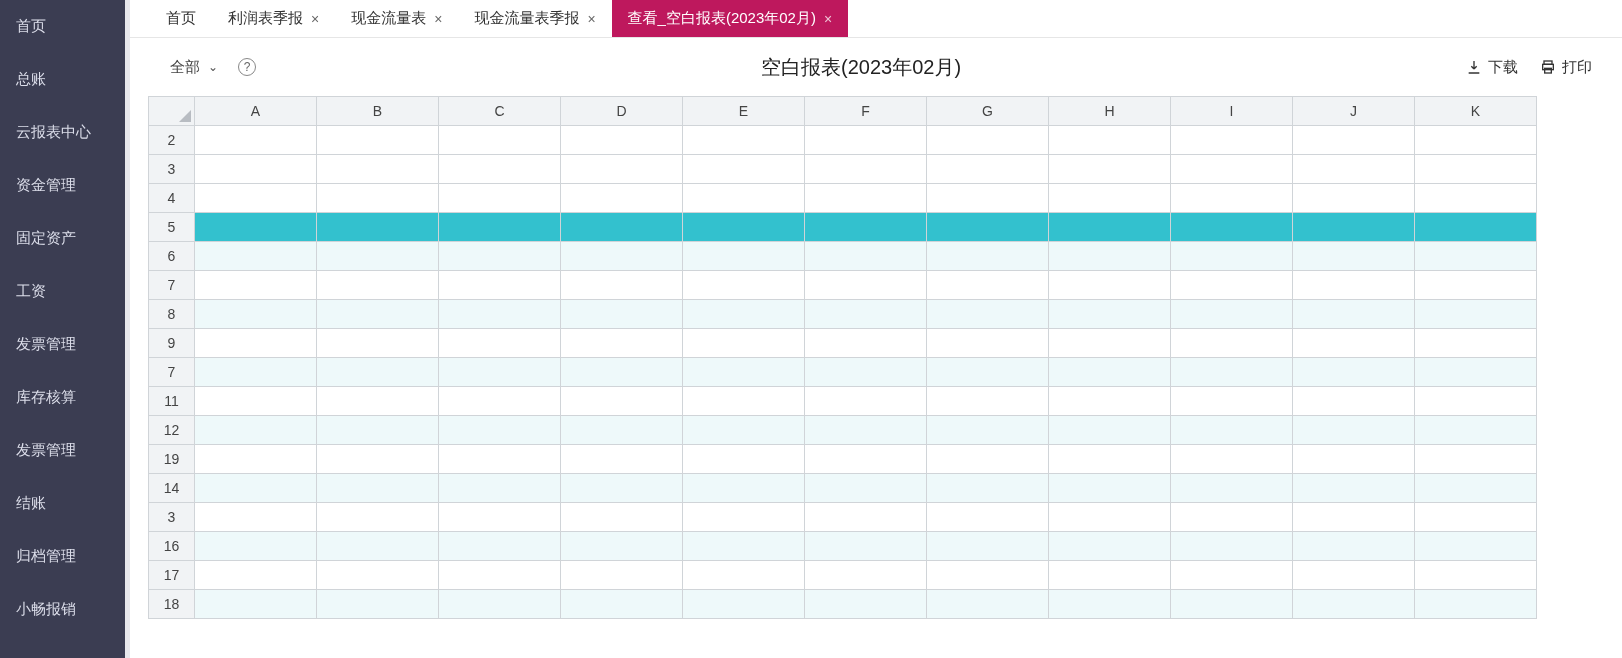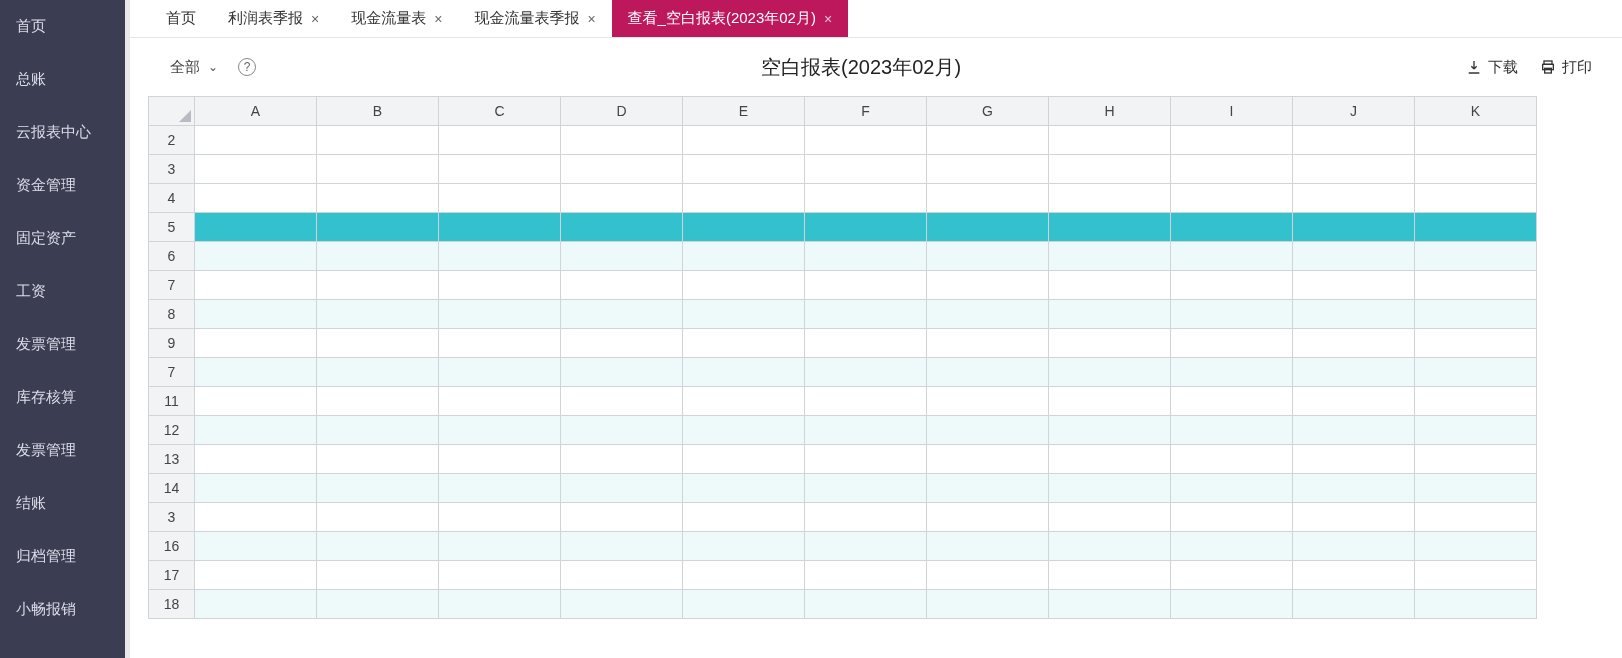--- a/index.html
+++ b/index.html
@@ -387,21 +387,21 @@
               <td></td>
               <td></td>
               <td></td>
               <td></td>
               <td></td>
               <td></td>
               <td></td>
               <td></td>
             </tr>
             <tr class="row-plain">
-              <th class="rowhead">13</th>
+              <th class="rowhead">19</th>
               <td></td>
               <td></td>
               <td></td>
               <td></td>
               <td></td>
               <td></td>
               <td></td>
               <td></td>
               <td></td>
               <td></td>

